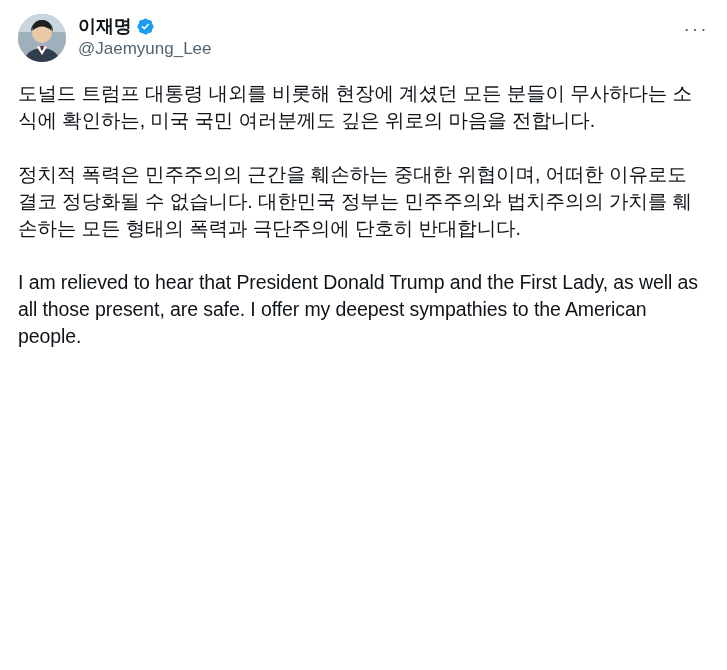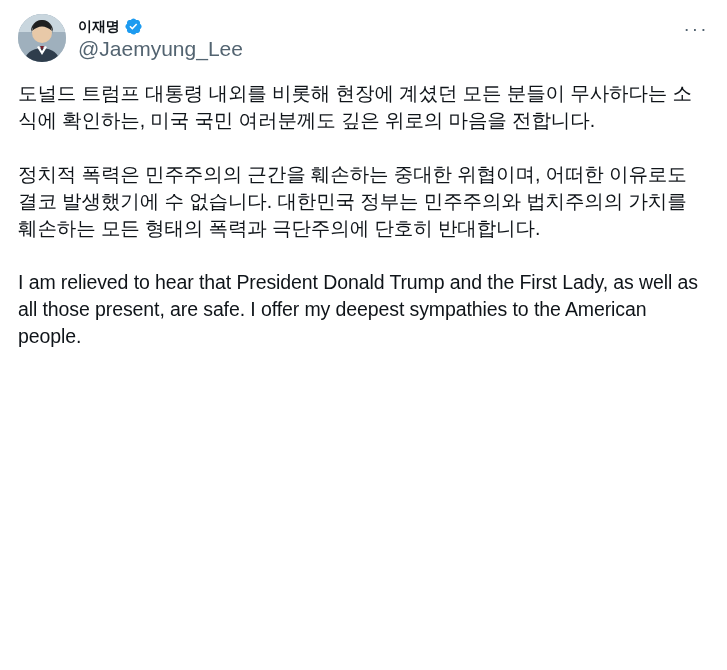--- a/index.html
+++ b/index.html
@@ -43,34 +43,34 @@
     justify-content: center;
     padding-top: 1px;
     min-width: 0;
   }
   .name-row {
     display: flex;
     align-items: center;
     gap: 4px;
   }
   .display-name {
-    font-size: 14px;
+    font-size: 18px;
     font-weight: bold;
     color: #0f1419;
     letter-spacing: -0.1px;
     line-height: 22px;
   }
   .verified {
     width: 19px;
     height: 19px;
     display: inline-block;
     flex: 0 0 19px;
   }
   .handle {
-    font-size: 21px;
+    font-size: 17px;
     color: #536471;
     line-height: 22px;
     margin-top: 1px;
   }
   .more-btn {
     position: absolute;
     top: 18px;
     right: 16px;
     width: 30px;
     height: 22px;
@@ -133,17 +133,17 @@
       <div class="handle">@Jaemyung_Lee</div>
     </div>
   </div>
 
   <div class="more-btn">
     <span class="dots">···</span>
   </div>
 
   <div class="body">
     <p class="para">도널드 트럼프 대통령 내외를 비롯해 현장에 계셨던 모든 분들이 무사하다는 소식에 확인하는, 미국 국민 여러분께도 깊은 위로의 마음을 전합니다.</p>
-    <p class="para">정치적 폭력은 민주주의의 근간을 훼손하는 중대한 위협이며, 어떠한 이유로도 결코 발생했기에 수 없습니다. 대한민국 정부는 민주주의와 법치주의의 가치를 훼손하는 모든 형태의 폭력과 극단주의에 단호히 반대합니다.</p>
+    <p class="para">정치적 폭력은 민주주의의 근간을 훼손하는 중대한 위협이며, 어떠한 이유로도 결코 정당화될 수 없습니다. 대한민국 정부는 민주주의와 법치주의의 가치를 훼손하는 모든 형태의 폭력과 극단주의에 단호히 반대합니다.</p>
     <p class="para">I am relieved to hear that President Donald Trump and the First Lady, as well as all those present, are safe. I offer my deepest sympathies to the American people.</p>
   </div>
 
 </div>
 
 </body></html>

